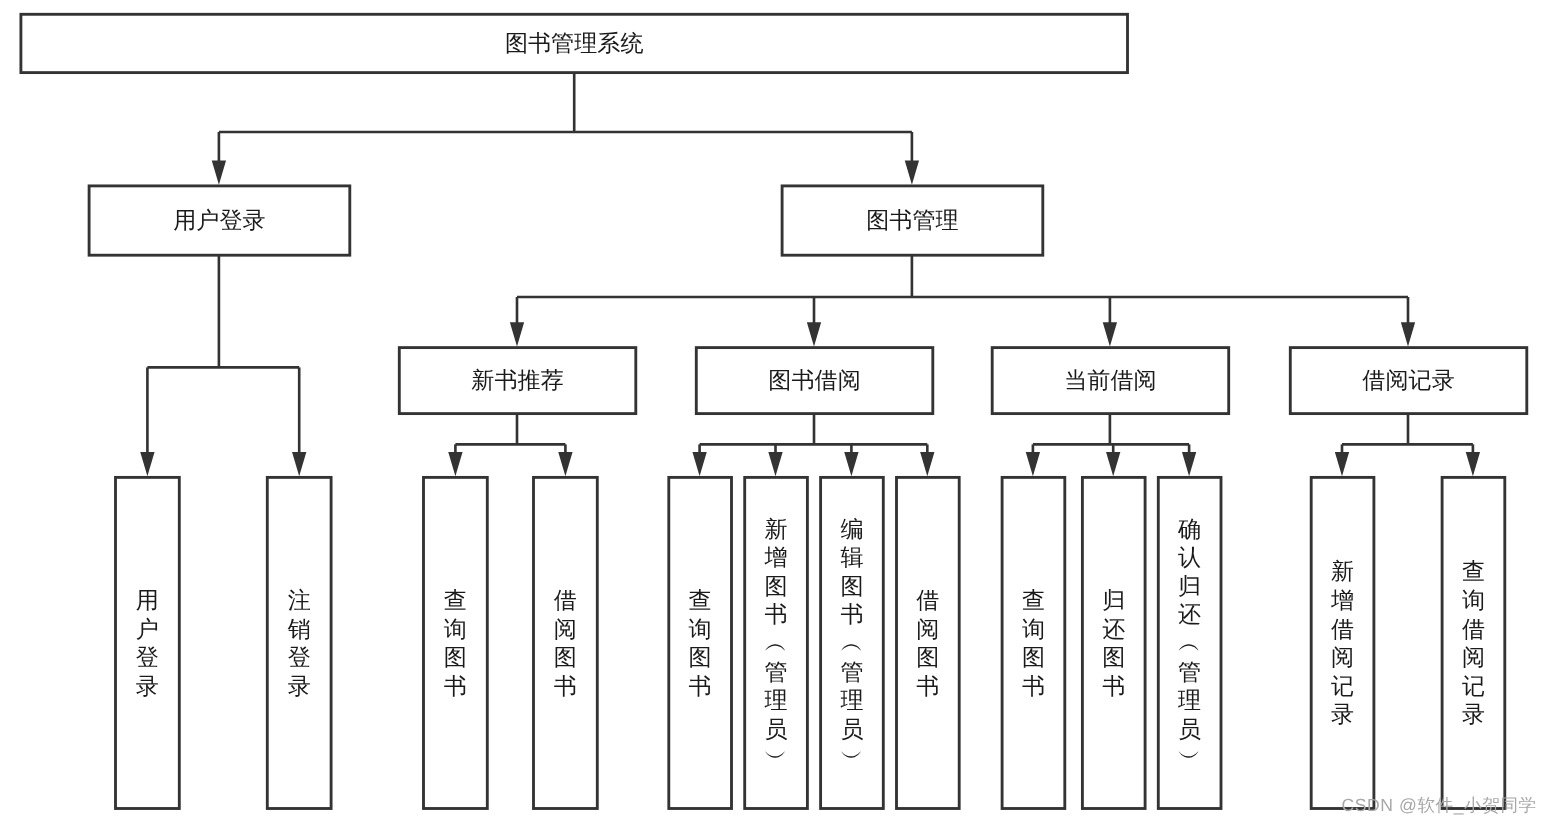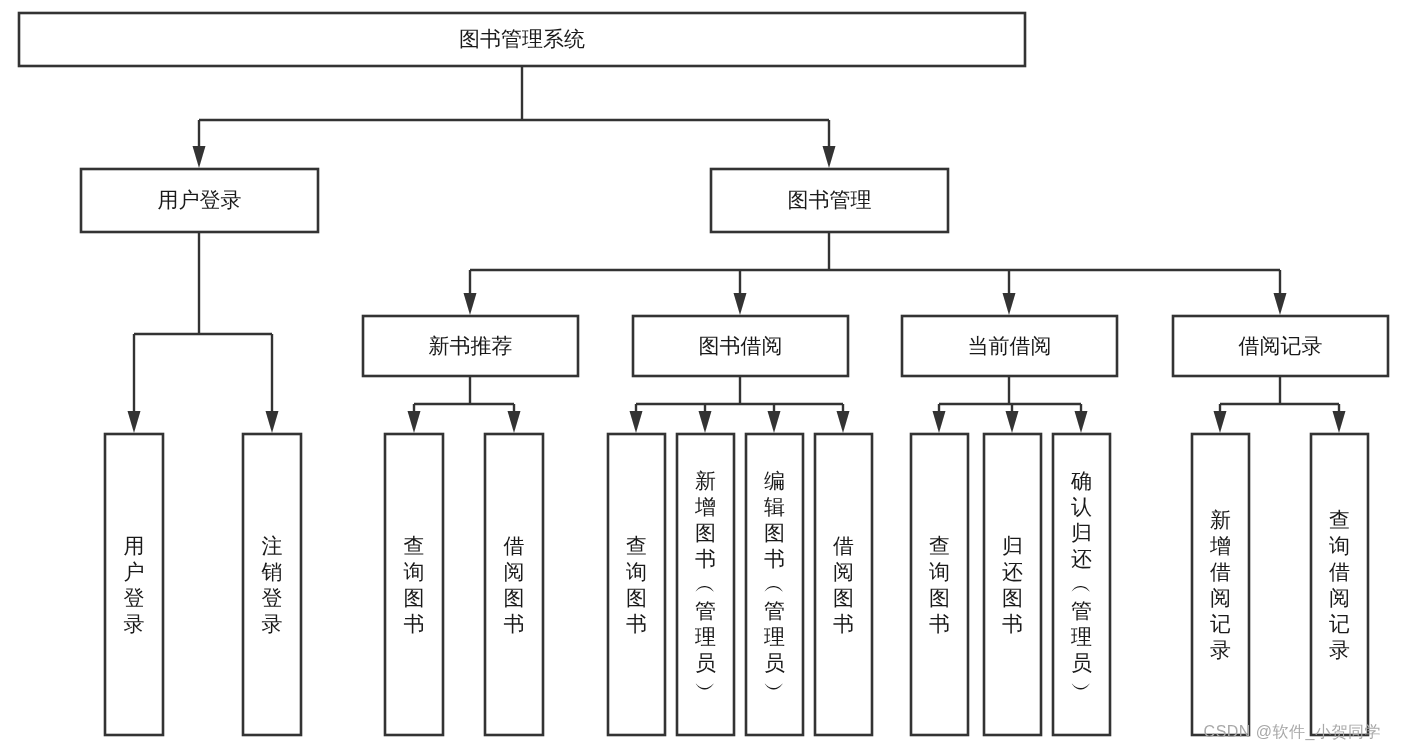--- a/index.html
+++ b/index.html
@@ -50,21 +50,21 @@
     stroke: #333333;
     stroke-width: 2.4;
     fill: none;
   }
   .arrow-head {
     fill: #333333;
     stroke: none;
   }
   .watermark {
     position: absolute;
-    right: 24px;
+    right: 8px;
     bottom: 4px;
     font-family: "Liberation Sans", "DejaVu Sans", sans-serif;
     font-size: 16px;
     color: #a8a8a8;
     letter-spacing: 0.5px;
     white-space: nowrap;
     pointer-events: none;
   }
 </style>
 </head>

